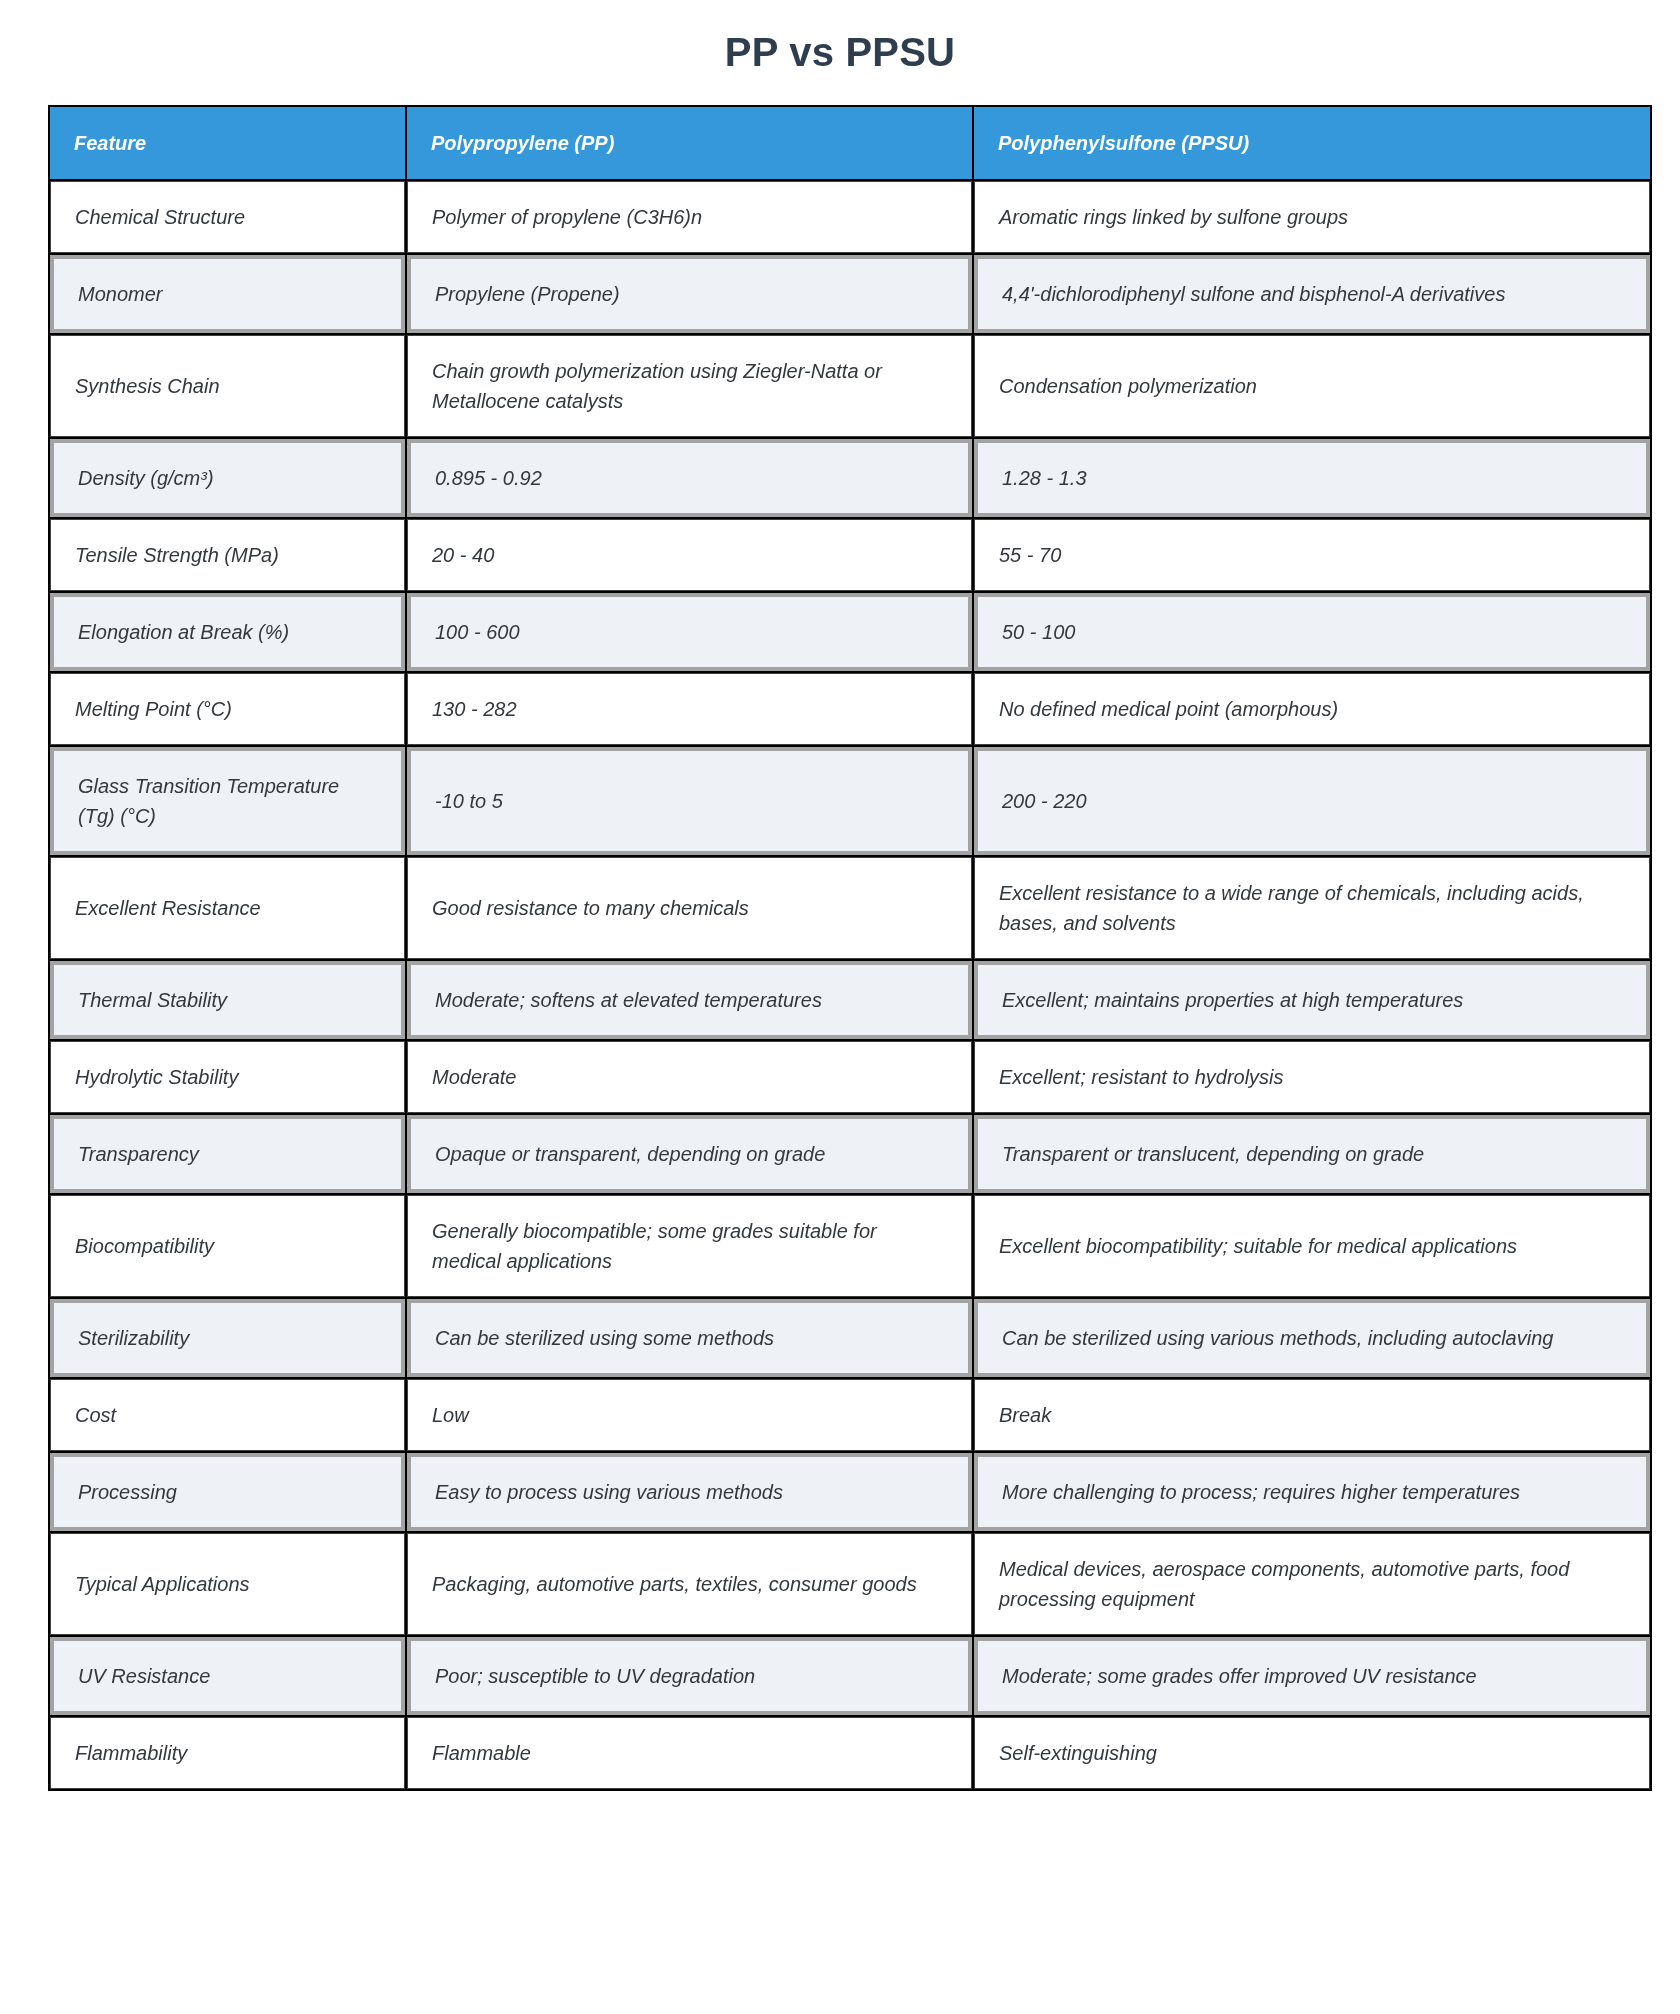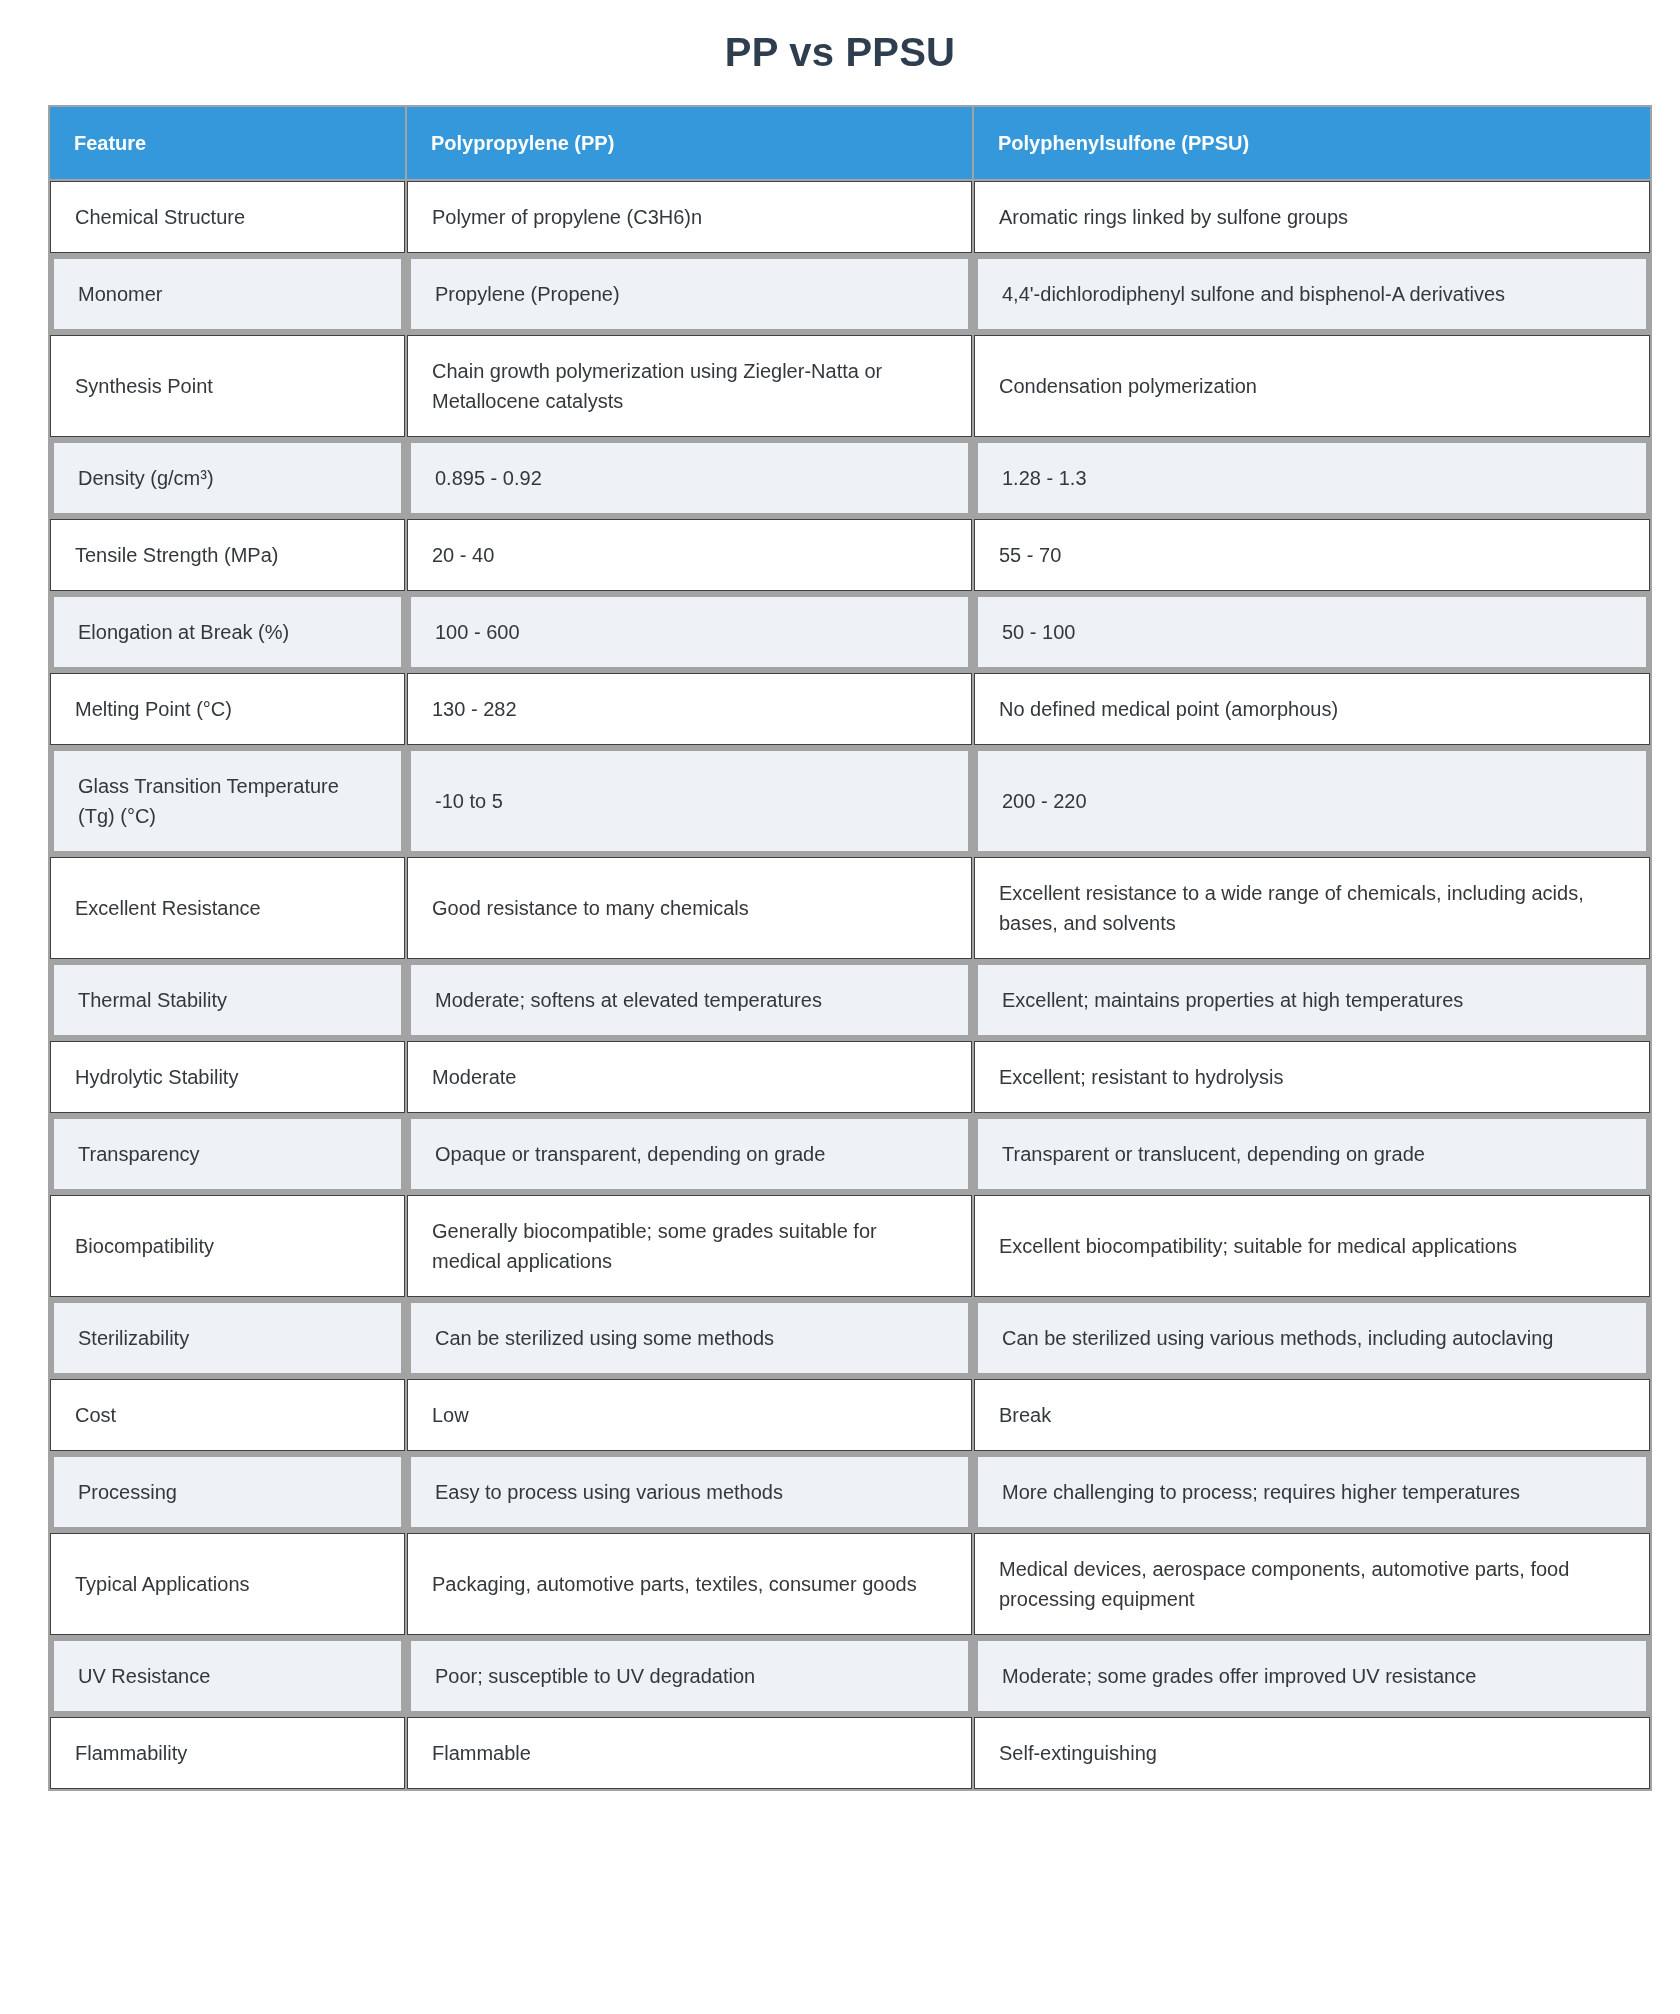--- a/index.html
+++ b/index.html
@@ -31,21 +31,22 @@
   .table-wrap {
     margin: 0 40px 0 40px;
     width: 1600px;
     box-sizing: border-box;
   }
   table.compare {
     border-collapse: separate;
     border-spacing: 2px;
     width: 1600px;
     table-layout: fixed;
-    background: #a3a3a3;
+    background: #000000;
+    font-style: italic;
   }
   table.compare col.c0 { width: 355px; }
   table.compare col.c1 { width: 565px; }
   table.compare col.c2 { width: 676px; }
 
   table.compare thead th {
     background: #3498db;
     color: #ffffff;
     font-size: 20px;
     font-weight: bold;
@@ -101,21 +102,21 @@
             <td>Chemical Structure</td>
             <td>Polymer of propylene (C3H6)n</td>
             <td>Aromatic rings linked by sulfone groups</td>
           </tr>
           <tr class="alt">
             <td>Monomer</td>
             <td>Propylene (Propene)</td>
             <td>4,4'-dichlorodiphenyl sulfone and bisphenol-A derivatives</td>
           </tr>
           <tr>
-            <td>Synthesis Point</td>
+            <td>Synthesis Chain</td>
             <td>Chain growth polymerization using Ziegler-Natta or Metallocene catalysts</td>
             <td>Condensation polymerization</td>
           </tr>
           <tr class="alt">
             <td>Density (g/cm³)</td>
             <td>0.895 - 0.92</td>
             <td>1.28 - 1.3</td>
           </tr>
           <tr>
             <td>Tensile Strength (MPa)</td>

